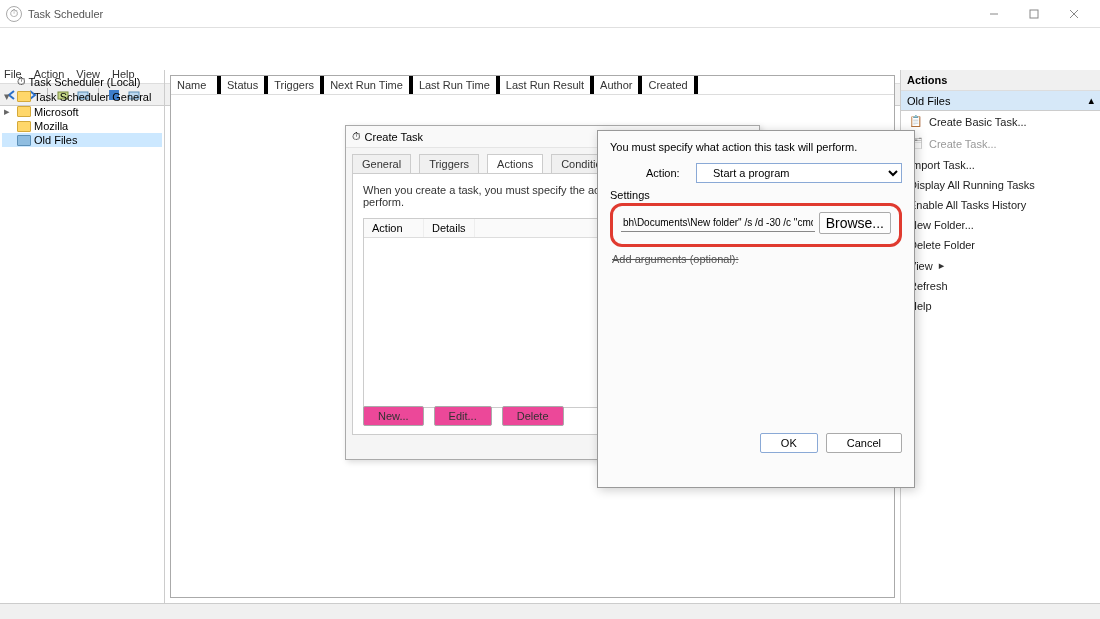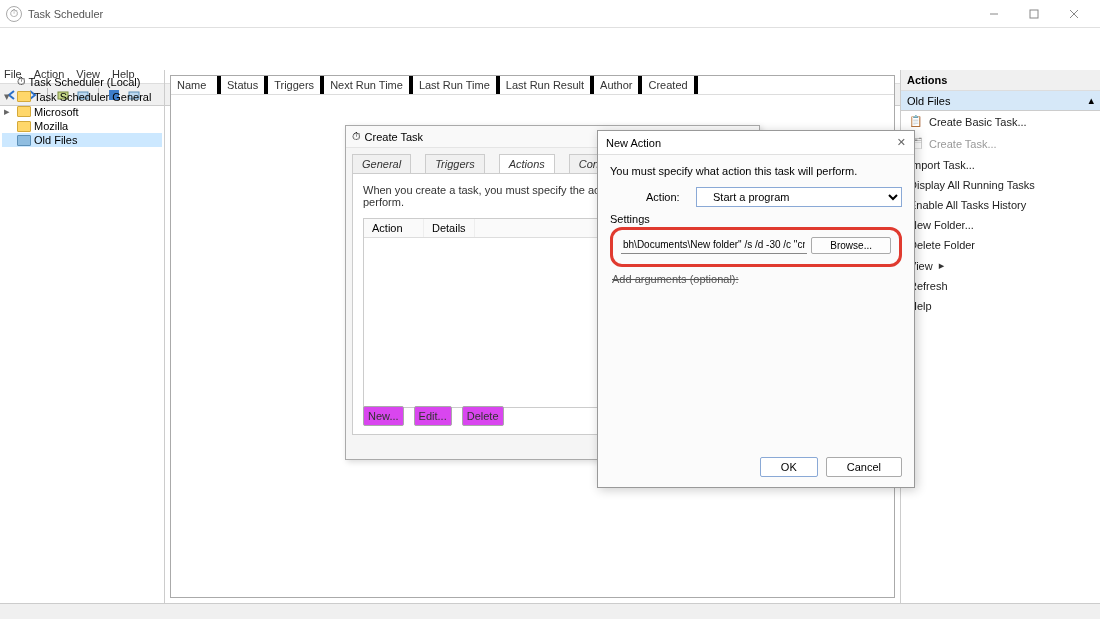--- a/index.html
+++ b/index.html
@@ -44,45 +44,45 @@
 .right .act { padding:4px 8px; display:flex; align-items:center; gap:6px; color:#222;}
 .right .act.disabled { color:#999;}
 .right .act .ico { width:14px; height:14px; }
 .right .chev { float:right; color:#333; }
 
 .statusbar { position:absolute; bottom:0; left:0; right:0; height:16px; background:#f0f0f0; border-top:1px solid #ccc; }
 
 
 .dialog1 { position:absolute; left:345px; top:125px; width:415px; height:335px; background:#f5f5f5; border:1px solid #aaa; box-shadow:2px 2px 6px rgba(0,0,0,0.15);}
 .dialog1 .dlgtitle { height:22px; display:flex; align-items:center; padding:0 6px; gap:4px; background:#f9f9f9; border-bottom:1px solid #e5e5e5;}
-.dialog1 .tabs { display:flex; gap:14px; padding:6px 6px 0 6px;font-style:italic; }
+.dialog1 .tabs { display:flex; gap:8px; padding:6px 6px 0 6px; }
 .dialog1 .tab { padding:3px 9px; background:#f0f0f0; border:1px solid #ccc; border-bottom:none; color:#333; }
 .dialog1 .tab.active { background:#fff; font-weight:400;}
 .dialog1 .body { background:#fff; margin:0 6px 6px 6px; border:1px solid #ccc; padding:10px; height:262px; position:relative;}
 .dialog1 .instr { margin-bottom:10px; color:#333;}
 .dialog1 .tbl { border:1px solid #ccc; height:190px; }
 .dialog1 .tblhdr { display:flex; border-bottom:1px solid #ddd; background:#fafafa;}
 .dialog1 .tblhdr span { padding:3px 8px; border-right:1px solid #eee; }
 .dialog1 .tblhdr span:first-child { width:60px;}
 .dialog1 .btns { position:absolute; bottom:8px; left:10px; display:flex; gap:10px;}
-.dialog1 .btn { border:1px solid #aaa; background:#d946ef; padding:3px 4px; border-radius:2px; color:#333;margin-top:15px;}
+.dialog1 .btn { border:1px solid #aaa; background:#ec4899; padding:3px 14px; border-radius:2px; color:#333;margin-top:15px;}
 
 
 .dialog2 { position:absolute; left:597px; top:130px; width:318px; height:358px; background:#fbfbfb; border:1px solid #999; box-shadow:2px 2px 10px rgba(0,0,0,0.2);}
 .dialog2 .dlgtitle { height:24px; display:flex; align-items:center; justify-content:space-between; padding:0 8px; background:#fff; border-bottom:1px solid #e0e0e0;}
 .dialog2 .body { padding:10px 12px; position:relative; height:calc(100% - 24px); }
 .dialog2 .instr { margin-bottom:10px;}
 .dialog2 .row { display:flex; align-items:center; margin-bottom:6px;}
 .dialog2 .lbl { width:50px;margin-left:36px;}
 .dialog2 select { flex:1; height:20px; border:1px solid #8aa9d6; background:#fff;padding-left:12px;}
 .dialog2 .group { border:3px solid #e03a2f; border-radius:12px; padding:6px 8px 10px 8px; margin:2px 0;}
 .dialog2 .grouplbl { margin-bottom:4px; color:#333;}
 .dialog2 .fldrow { display:flex; gap:4px; align-items:center;}
 .dialog2 .fld { flex:1; height:18px; border:none; border-bottom:1px solid #888; background:transparent; font-size:10px; padding:1px 2px;}
-.dialog2 .browse { border:1px solid #aaa; background:#fdfdfd; padding:2px 18px; border-radius:2px; font-size:10px;}
+.dialog2 .browse { border:1px solid #aaa; background:#fdfdfd; padding:2px 6px; border-radius:2px; font-size:14px;}
 .dialog2 .optrow { display:flex; justify-content:space-between; align-items:center; margin:6px 2px;}
 .dialog2 .smallfld { width:66px; height:18px; border:1px solid #bbb; background:#fff;}
 .dialog2 .footer { position:absolute; bottom:10px; right:12px; display:flex; gap:8px;align-items:flex-end;}
 .dialog2 .footer .btn { border:1px solid #8aa9d6; background:#fff; padding:3px 20px; border-radius:2px;}
 .dialog2 .footer .btn.cancel { border-color:#aaa;}
 .dialog2 .settingslbl { margin:4px 0 2px 0;}
 .dialog2 .struck { text-decoration:line-through; color:#555;}
 .dialog2 .close { cursor:default; color:#666;}
 </style>
 </head>
@@ -263,24 +263,20 @@
     </div>
     <div class="btns">
       <span class="btn">New...</span>
       <span class="btn">Edit...</span>
       <span class="btn">Delete</span>
     </div>
   </div>
 </div>
 
 <div class="dialog2">
-  <div class="dlgtitle">
-    <span>New Action</span>
-    <span class="close">✕</span>
-  </div>
   <div class="body">
     <div class="instr">You must specify what action this task will perform.</div>
     <div class="row">
       <span class="lbl">Action:</span>
       <select><option>Start a program</option></select>
     </div>
     <div class="settingslbl">Settings</div>
     <div class="group">
       <div class="fldrow">
         <input class="fld" value="bh\Documents\New folder&quot; /s /d -30 /c &quot;cmd /c del /q @file&quot;" style="">

